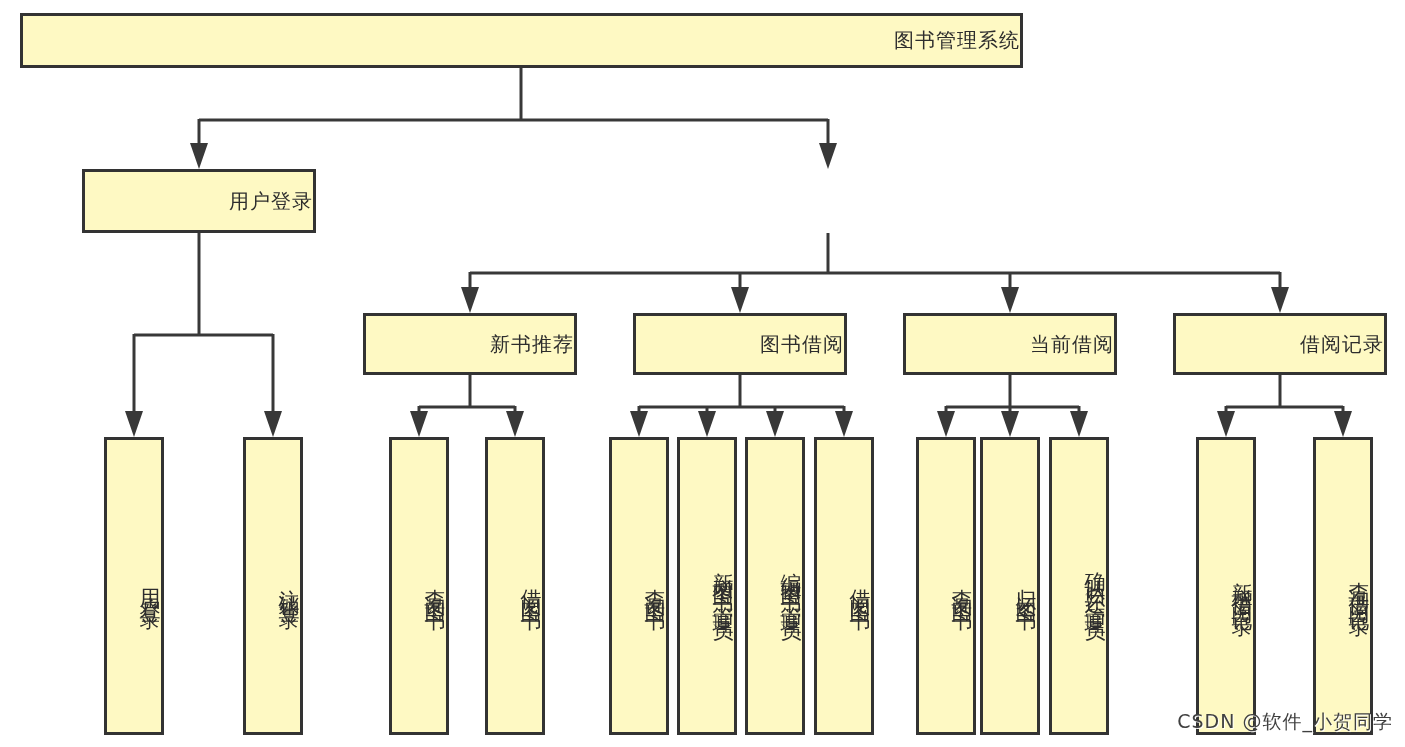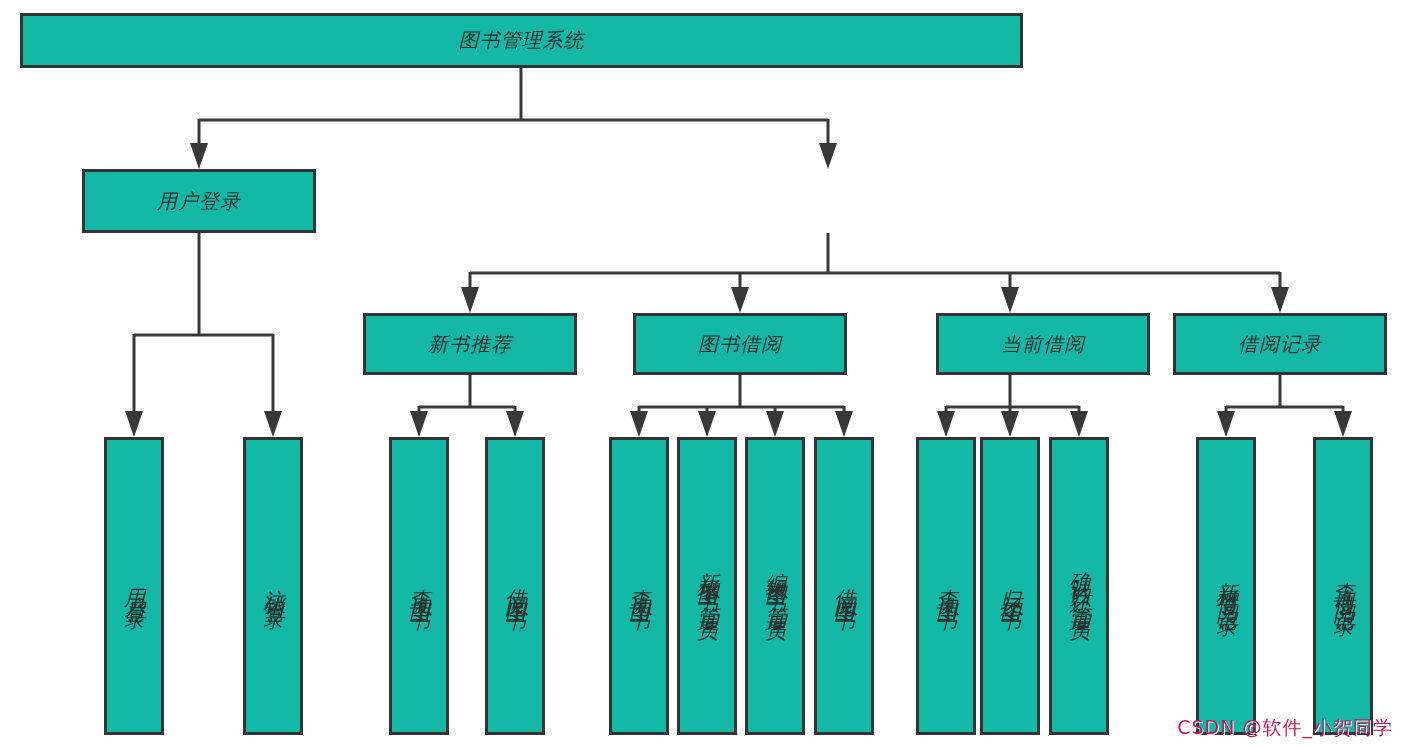--- a/index.html
+++ b/index.html
@@ -18,41 +18,40 @@
   .connectors {
     position: absolute;
     left: 0;
     top: 0;
     z-index: 1;
   }
   .node {
     position: absolute;
     box-sizing: border-box;
     border: 3px solid #333333;
-    background: #14b8a6;
+    background: #fef9c3;
     display: flex;
     align-items: center;
-    justify-content: center;
+    justify-content: flex-end;
     color: #2d2d2d;
     z-index: 2;
     text-align: center;
-    font-style: italic;
   }
   .node-h {
     font-size: 20px;
     letter-spacing: 1px;
   }
   .node-root  { left: 20px;  top: 13px;  width: 1003px; height: 55px; }
   .node-l2    { top: 169px; width: 234px; height: 64px; }
   .node-l2a   { left: 82px; }
   .node-l2b   { left: 711px; }
   .node-l3    { top: 313px; width: 214px; height: 62px; }
   .node-l3a   { left: 363px; }
   .node-l3b   { left: 633px; }
-  .node-l3c   { left: 936px; }
+  .node-l3c   { left: 903px; }
   .node-l3d   { left: 1173px; }
   .leaf {
     top: 437px;
     width: 60px;
     height: 298px;
   }
   .leaf > span {
     writing-mode: vertical-rl;
     text-orientation: mixed;
     font-size: 21px;
@@ -69,23 +68,23 @@
   .lf7  { left: 745px; }
   .lf8  { left: 814px; }
   .lf9  { left: 916px; }
   .lf10 { left: 980px; }
   .lf11 { left: 1049px; }
   .lf12 { left: 1196px; }
   .lf13 { left: 1313px; }
   .watermark {
     position: absolute;
     right: 12px;
-    bottom: 6px;
+    bottom: 12px;
     font-size: 19px;
-    color: #be185d;
+    color: #404040;
     letter-spacing: 1px;
     z-index: 3;
     text-shadow: 1px 1px 0 rgba(255,255,255,0.9);
   }
 </style>
 </head>
 <body>
 
 <div class="canvas">
 

